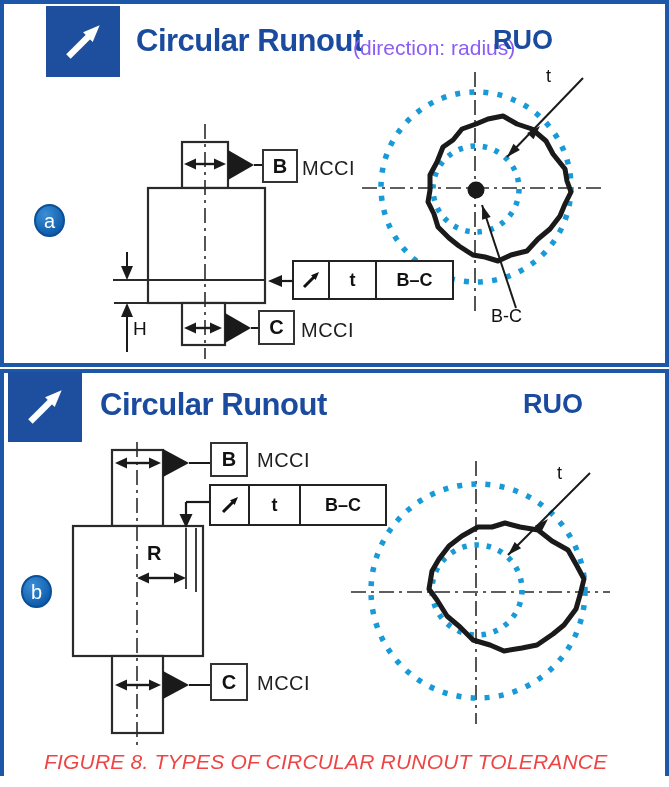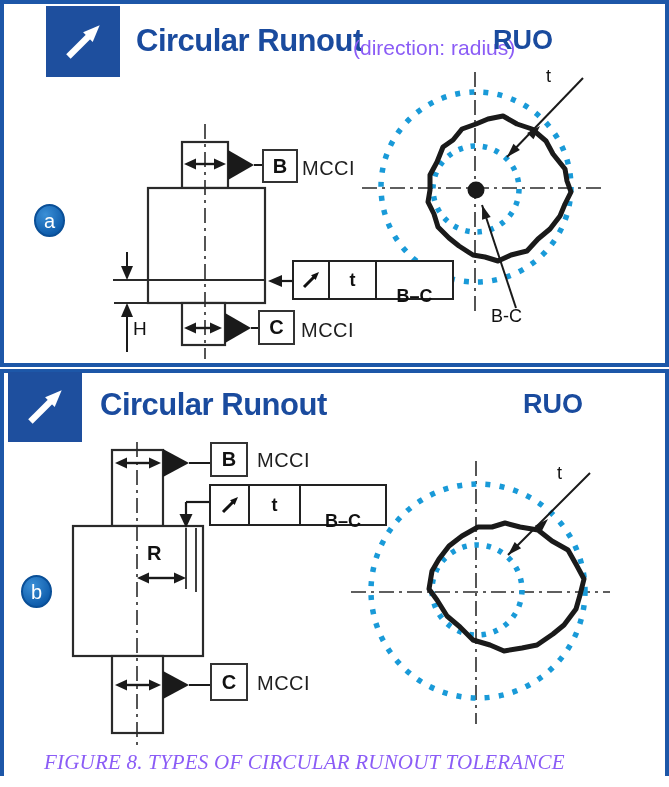--- a/index.html
+++ b/index.html
@@ -14,29 +14,29 @@
   .dir-note{position:absolute;font-weight:normal;color:#8b5cf6;font-size:21px;white-space:nowrap;}
   .ruo{position:absolute;font-weight:800;color:#1a4b9e;font-size:27px;letter-spacing:0px;white-space:nowrap;}
   .badge{
     position:absolute;width:31px;height:33px;border-radius:50%;
     background:radial-gradient(circle at 35% 30%, #3b8fd6, #0e5cab 75%);
     border:2.5px solid #0a4f97;box-sizing:border-box;
     color:#fff;font-size:20px;display:flex;align-items:center;justify-content:center;line-height:1;
   }
   .fcf{position:absolute;display:flex;border:2px solid #222;background:#fff;box-sizing:content-box;}
   .fcf-cell{display:flex;align-items:center;justify-content:center;border-right:2px solid #222;box-sizing:border-box;height:100%;}
-  .fcf-cell:last-child{border-right:none;margin-top:16px;}
+  .fcf-cell:last-child{border-right:none;}
   .fcf-text{font-weight:bold;font-size:18px;color:#111;}
   .fcf .sym svg{width:24px;height:24px;color:#111;}
   .datum-box{position:absolute;border:2px solid #333;background:#fff;display:flex;align-items:center;justify-content:center;
     font-weight:bold;font-size:20px;color:#111;box-sizing:border-box;}
   .note-label{position:absolute;font-size:20px;color:#1f1f1f;letter-spacing:0.5px;white-space:nowrap;}
   .dim-label{position:absolute;font-size:19px;color:#111;white-space:nowrap;}
   .zone-label{position:absolute;font-size:18px;color:#111;white-space:nowrap;}
-  .caption{position:absolute;font-style:italic;font-size:21px;color:#8b5cf6;letter-spacing:0.2px;white-space:nowrap;font-family:Liberation Serif, serif;}
+  .caption{position:absolute;font-style:italic;font-size:21px;color:#ef4444;letter-spacing:0.2px;white-space:nowrap;}
   svg.overlay{position:absolute;left:0;top:0;}
   .hidden-defs{position:absolute;width:0;height:0;overflow:hidden;}
 </style>
 </head>
 <body>
 
 <svg class="hidden-defs" aria-hidden="true">
   <defs>
     <symbol id="runout-arrow" viewBox="0 0 48 48">
       <line x1="10" y1="38" x2="30" y2="18" stroke="currentColor" stroke-width="6"></line>

